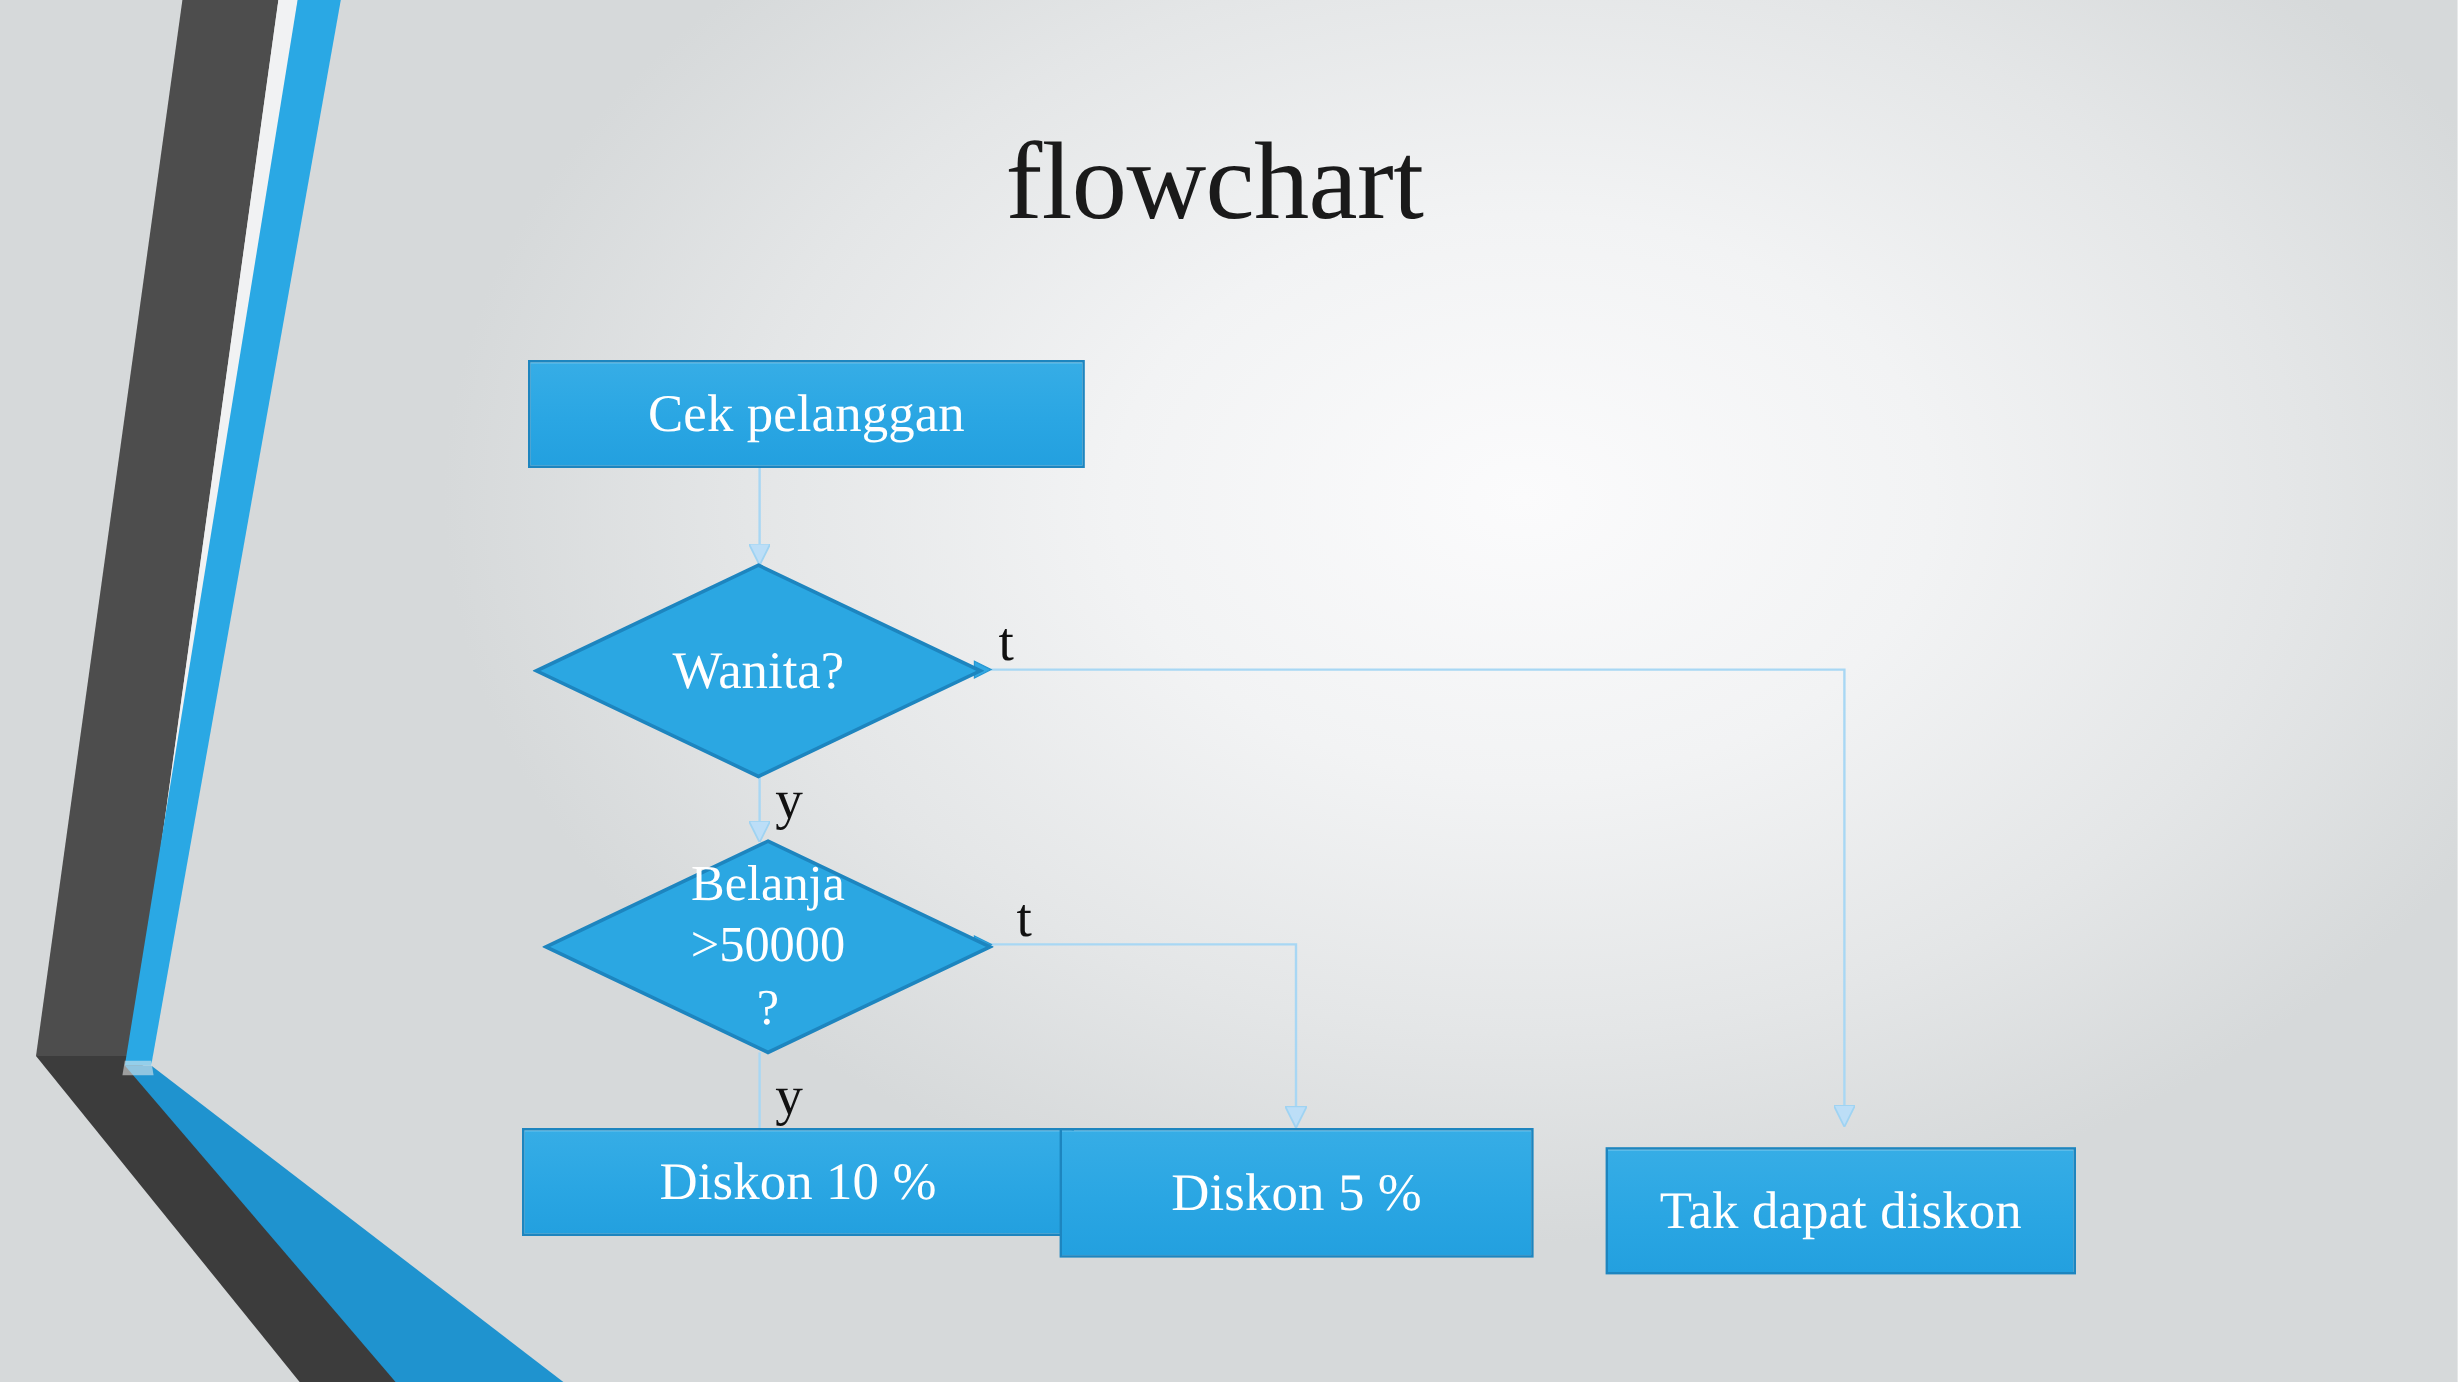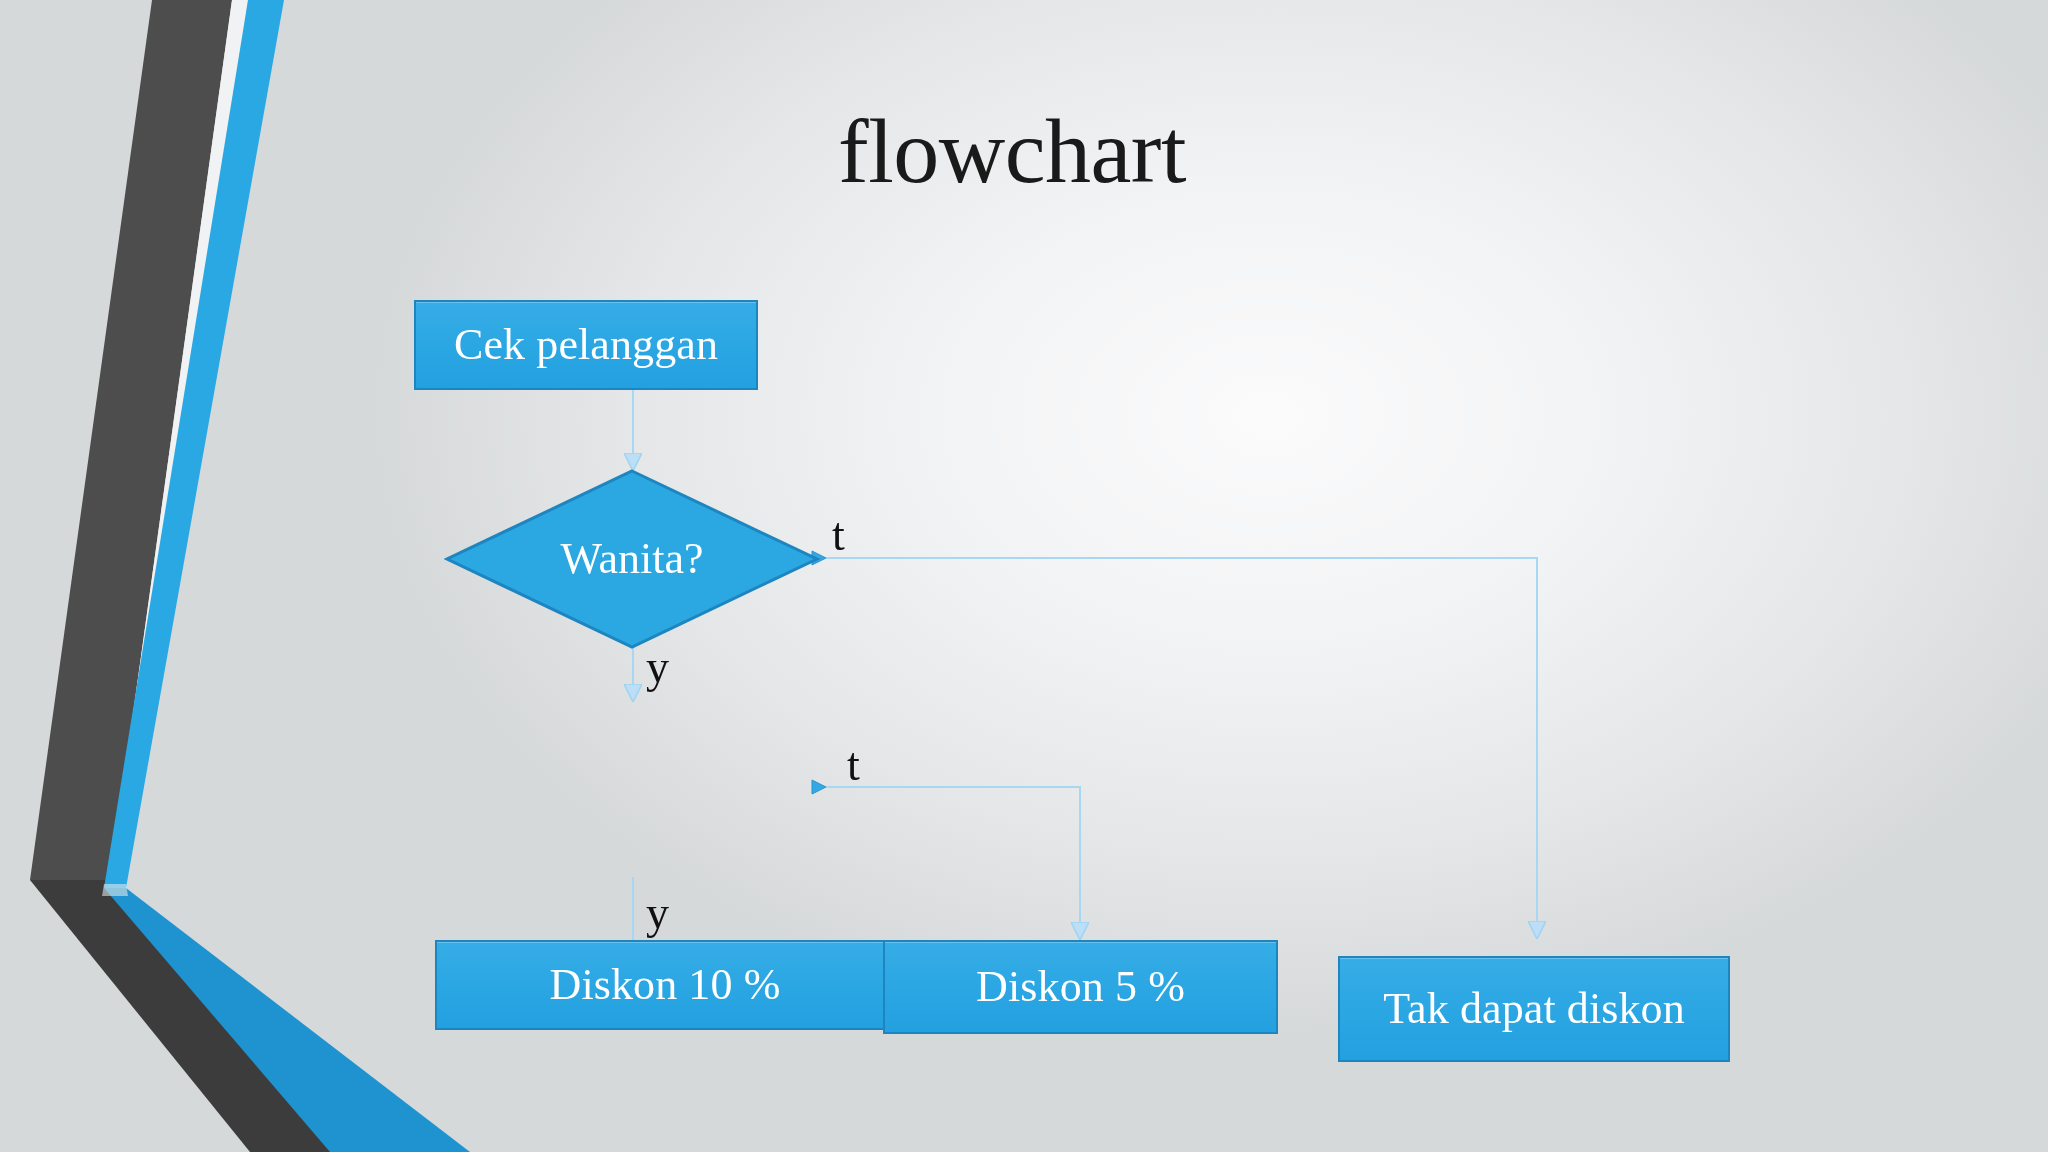--- a/index.html
+++ b/index.html
@@ -126,37 +126,45 @@
       <g>
         <path d="M 826 787 L 1080 787 L 1080 931" fill="none" stroke="#a8d7f4" stroke-width="2" marker-end="url(#arrowLight)"></path>
         <path d="M 826 787 L 812 780 L 812 794 z" fill="#33a8e2" stroke="#2697d2" stroke-width="1"></path>
       </g>
 
       <g>
         <line x1="633" y1="877" x2="633" y2="1002" stroke="#a8d7f4" stroke-width="2" marker-end="url(#arrowLight)"></line>
       </g>
     </svg>
 
-    <div class="node box" style="left:414px; top:300px; width:344px; height:90px;">
+    <div class="node box" style="left:440px; top:300px; width:464px; height:90px;">
       <span>Cek pelanggan</span>
     </div>
 
     <div class="diamond-wrap" style="left:444px; top:468px; width:376px; height:182px;">
       <svg width="376" height="182" viewBox="0 0 376 182">
         <polygon points="188,3 373,91 188,179 3,91" fill="#2ba7e2" stroke="#1d85bf" stroke-width="3"></polygon>
       </svg>
       <div class="diamond-label">Wanita?</div>
     </div>
 
+    <div class="diamond-wrap" style="left:452px; top:698px; width:376px; height:182px;">
+      <svg width="376" height="182" viewBox="0 0 376 182">
+        <polygon points="188,3 373,91 188,179 3,91" fill="#2ba7e2" stroke="#1d85bf" stroke-width="3"></polygon>
+      </svg>
+      <div class="diamond-label" style="font-size:42px;">Belanja
+&gt;50000
+?</div>
+    </div>
 
     <div class="node box" style="left:435px; top:940px; width:460px; height:90px;">
       <span>Diskon 10 %</span>
     </div>
 
-    <div class="node box" style="left:883px; top:940px; width:395px; height:94px;text-align:right;">
+    <div class="node box" style="left:883px; top:940px; width:395px; height:108px;text-align:right;">
       <span>Diskon 5 %</span>
     </div>
 
     <div class="node box" style="left:1338px; top:956px; width:392px; height:106px;">
       <span>Tak dapat diskon</span>
     </div>
 
     <div class="edge-label" style="left:832px; top:512px;">t</div>
 
     <div class="edge-label" style="left:646px; top:644px;">y</div>

